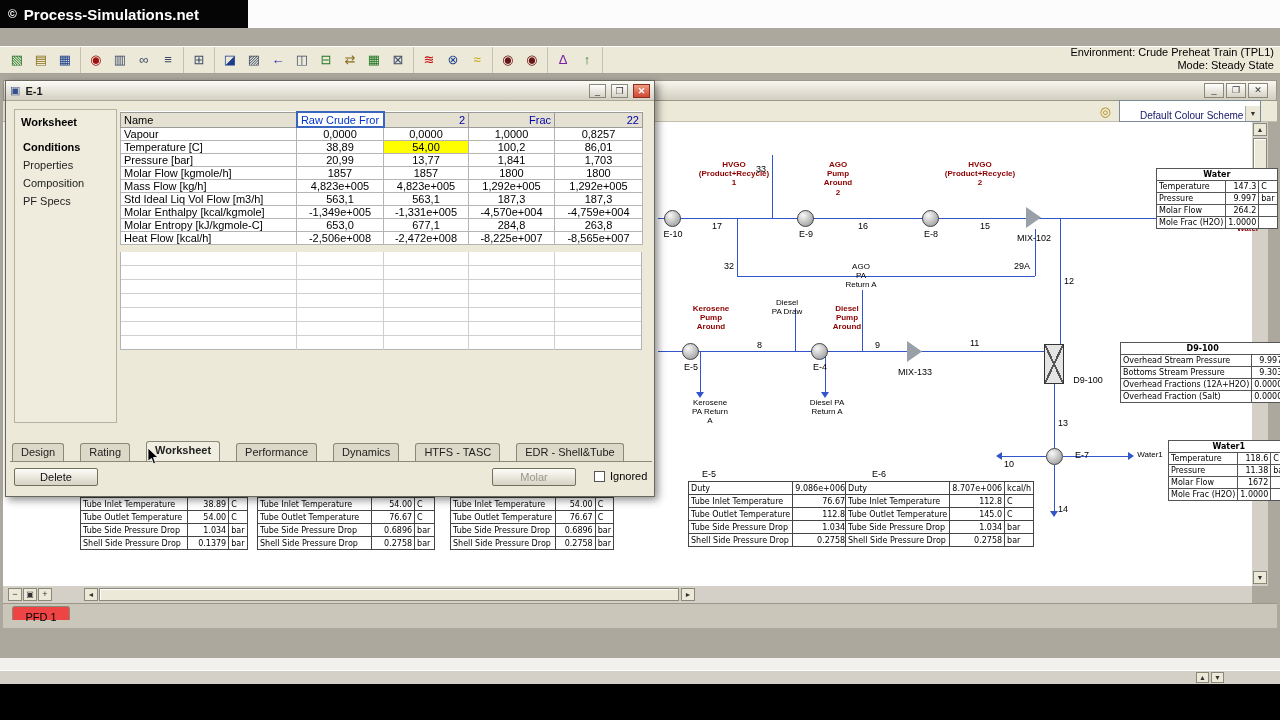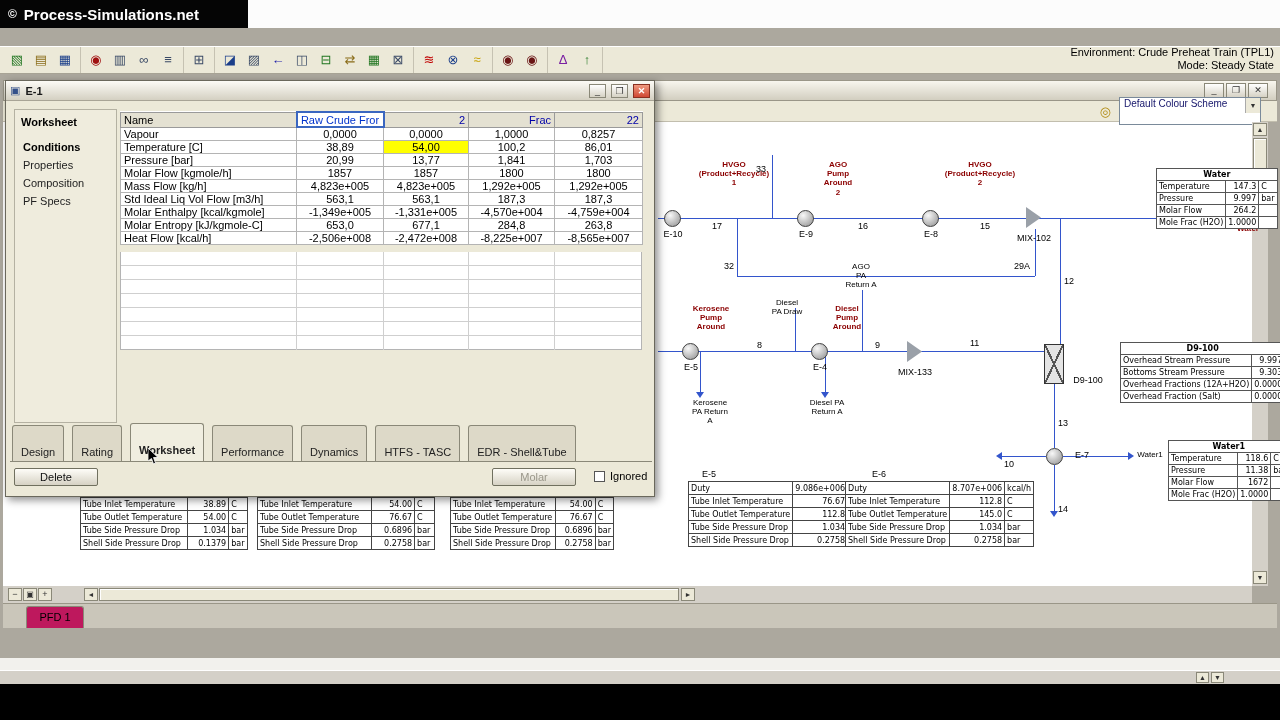--- a/index.html
+++ b/index.html
@@ -30,30 +30,30 @@
 #g6 .tbi{color:#6a1515}
 #g7 .tbi:nth-of-type(1){color:#7a1fa2}
 #g7 .tbi:nth-of-type(2){color:#207520}
 #envtext{right:6px;top:46px;text-align:right;font-size:11px;line-height:13px;color:#000;z-index:3}
 #mdi{left:0;top:74px;width:1280px;height:584px;background:#aca89e}
 
 #pfdtitle{left:3px;top:80px;width:1274px;height:21px;background:linear-gradient(#f8f6ee,#d2cec0);border:1px solid #9a9688;z-index:2;display:flex;justify-content:flex-end;align-items:center;padding-right:8px;gap:2px}
 .wb{width:20px;height:15px;font-size:9px;line-height:13px;text-align:center;background:linear-gradient(#fff,#d6d2c4);border:1px solid #8a8878;color:#333;cursor:default}
 #schemerow{left:3px;top:101px;width:1274px;height:21px;background:#ece9d8;border-bottom:1px solid #c2beae;z-index:2;display:flex;align-items:center;justify-content:flex-end;gap:8px;padding-right:16px}
 #schemeicon{font-size:13px;color:#b08a10}
-#schemedd{width:142px;height:28px;background:#fff;border:1px solid #7a8a9a;display:flex;align-items:flex-start;font-size:10px;color:#15156a;padding-left:4px;justify-content:space-between}
+#schemedd{width:142px;height:22px;background:#fff;border:1px solid #7a8a9a;display:flex;align-items:flex-end;font-size:10px;color:#15156a;padding-left:20px;justify-content:space-between}
 .ddarrow{width:15px;height:15px;background:#ece9d8;border-left:1px solid #aaa;font-size:7px;line-height:15px;text-align:center;color:#333}
 #canvas{left:3px;top:122px;width:1249px;height:464px;background:#fff;z-index:1}
 
 #vscroll{left:1252px;top:122px;width:16px;height:464px;background:#d4d0c8;z-index:2}
 #hscroll{left:3px;top:586px;width:1249px;height:17px;background:#d4d0c8;z-index:2}
 .sbtn{position:absolute;background:#ece9d8;border:1px solid #8a8878;font-size:7px;text-align:center;color:#333;z-index:3}
 .sthumb{position:absolute;background:#ece9d8;border:1px solid #8a8878;box-shadow:inset 1px 1px 0 #fff;z-index:3}
 #tabrow{left:3px;top:603px;width:1274px;height:25px;background:#cac6ba;border-top:1px solid #9a9688;z-index:2}
-#pfdtab{left:26px;top:606px;width:58px;height:22px;background:#be185d;border:1px solid #8a8878;border-bottom:none;border-radius:3px 3px 0 0;font-size:11px;text-align:center;line-height:20px;z-index:3}
+#pfdtab{left:12px;top:606px;width:58px;height:14px;background:#ef4444;border:1px solid #8a8878;border-bottom:none;border-radius:3px 3px 0 0;font-size:11px;text-align:center;line-height:20px;z-index:3}
 #strip2{left:0;top:658px;width:1280px;height:12px;background:#f2f1ed;z-index:2}
 #oscroll{left:0;top:670px;width:1280px;height:14px;background:#d4d0c8;border-top:1px solid #fff;z-index:2}
 #blackbar{left:0;top:684px;width:1280px;height:36px;background:#000;z-index:2}
 
 .hl{height:1px;background:#3355cc;z-index:3}
 .vl{width:1px;background:#3355cc;z-index:3}
 .ar{width:0;height:0;border:4px solid transparent;z-index:3}
 .arD{border-top:6px solid #3355cc;border-bottom:0}
 .arR{border-left:6px solid #3355cc;border-right:0}
 .arL{border-right:6px solid #3355cc;border-left:0}
@@ -87,21 +87,21 @@
 #wstable{position:absolute;left:114px;top:30px;width:522px;border-collapse:collapse;table-layout:fixed;background:#fff;font-size:11px}
 #wstable th,#wstable td{border:1px solid #b4b4b4;height:13px;padding:0 3px;white-space:nowrap;overflow:hidden}
 #wstable thead th{background:#e4e1d2;border-color:#9a9a9a;height:15px;font-weight:normal;text-align:left}
 #wstable thead th.num{color:#0000a8;text-align:right}
 #wstable thead th.sel{background:#fff;color:#0033cc;border:2px solid #3a66c0;text-align:center}
 #wstable td.val{text-align:center}
 #wsbody tr:nth-of-type(2) td:nth-child(3){background:#ffff00}
 #emptygrid{position:absolute;left:114px;top:171px;width:522px;height:98px;background:repeating-linear-gradient(to bottom,#fff 0 13px,#cfcfcf 13px 14px);border:1px solid #b4b4b4;border-top:none}
 .vline{position:absolute;top:171px;width:1px;height:98px;background:#cfcfcf}
 #dlgtabs{position:absolute;left:6px;top:360px;display:flex;align-items:flex-end;height:20px}
-.dtab{font-size:11px;padding:20px 8px 3px;background:#ddd9c8;border:1px solid #8a8878;border-bottom:none;border-radius:3px 3px 0 0;margin-right:8px;color:#222}
+.dtab{font-size:11px;padding:2px 8px 3px;background:#ddd9c8;border:1px solid #8a8878;border-bottom:none;border-radius:3px 3px 0 0;margin-right:16px;color:#222}
 .dtab.active{background:#f0eee0;font-weight:bold;padding-bottom:5px}
 #tabline{position:absolute;left:4px;top:380px;width:642px;height:1px;background:#8a8878}
 .dbtn{position:absolute;width:84px;height:18px;background:linear-gradient(#fefdf8,#d6d2c4);border:1px solid #70705f;border-radius:2px;font-size:11px;text-align:center;line-height:16px;color:#111}
 #btndelete{left:8px;top:387px}
 #btnupdate{left:486px;top:387px;color:#9a978a}
 #statusbar{position:absolute;left:100px;top:389px;width:380px;height:14px;background:#00a83c;border:1px solid #4a4a4a;font-size:9px;font-weight:bold;text-align:center;line-height:12px;color:#0b3d1b}
 #chkbox{position:absolute;left:588px;top:390px;width:11px;height:11px;background:#fff;border:1px solid #555}
 #chklabel{position:absolute;left:604px;top:389px;font-size:11px}
 </style>
 </head>

